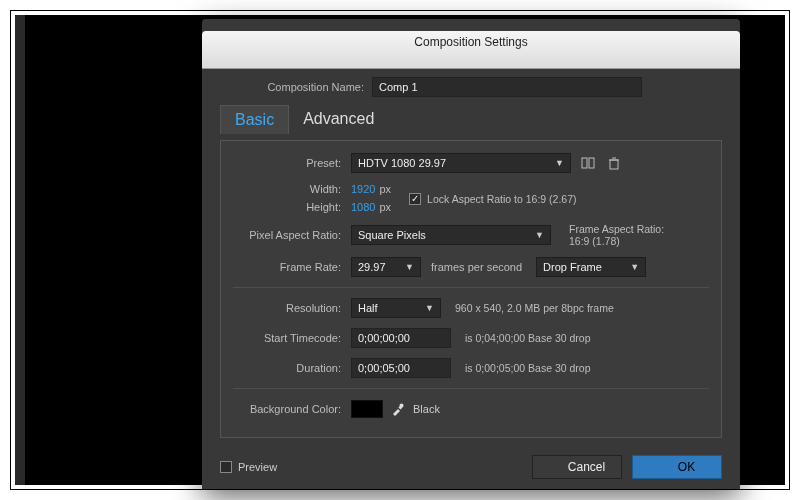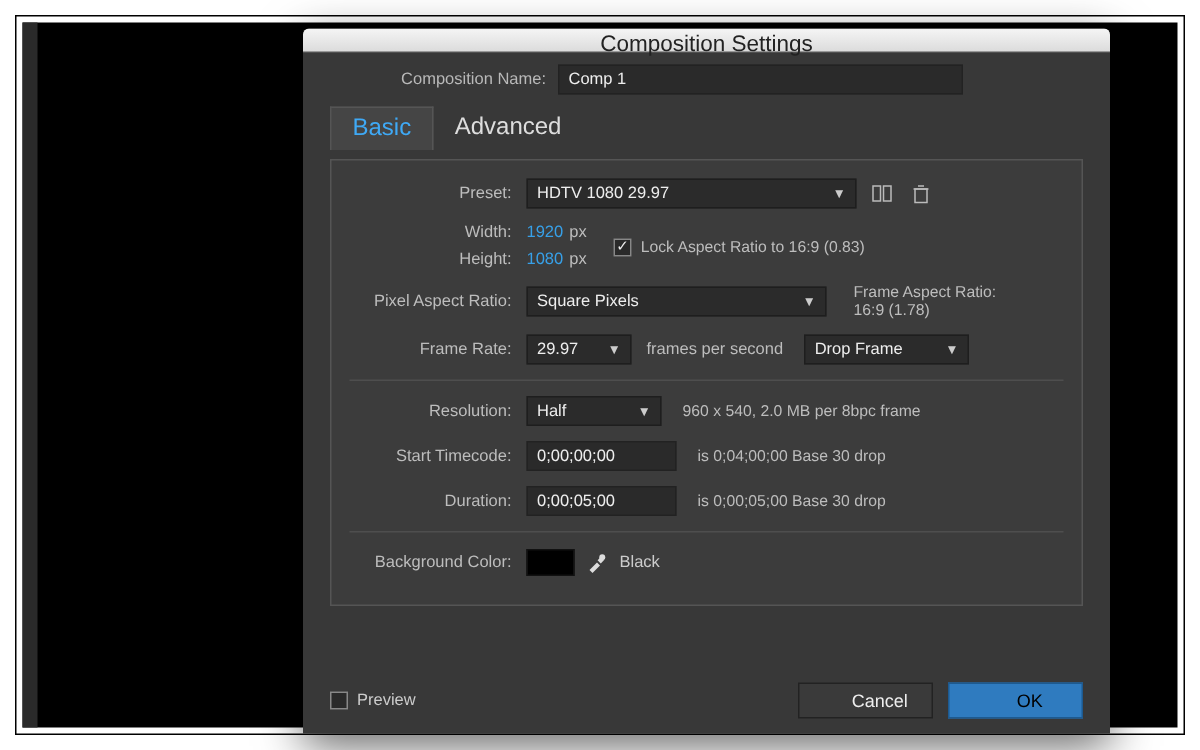--- a/index.html
+++ b/index.html
@@ -7,23 +7,23 @@
   .outer-border { position: absolute; inset: 10px; border: 1px solid #000; background: #fff; }
   .stage { position: absolute; inset: 4px; background: #000; }
   .left-gutter { position: absolute; left: 0; top: 0; bottom: 0; width: 10px; background: #2a2a2a; }
   .dialog {
     position: absolute; left: 187px; top: 4px; width: 538px; height: 470px;
     background: #383838; color: #ccc; font-size: 11px;
     box-shadow: 0 8px 30px rgba(0,0,0,.6);
     border-radius: 4px 4px 0 0;
   }
   .titlebar {
-    height: 16px; background: linear-gradient(#f5f5f5,#dcdcdc);
-    color: #222; text-align: center; line-height: 22px; font-size: 15px;
-    border-radius: 4px 4px 0 0; border-bottom: 1px solid #999;
+    height: 38px; background: linear-gradient(#f5f5f5,#dcdcdc);
+    color: #222; text-align: center; line-height: 22px; font-size: 12px;
+    border-radius: 4px 4px 0 0; border-bottom: 1px solid #999; margin-top: 12px;
   }
   .body { padding: 8px 18px 0 18px; }
   .row { display: flex; align-items: center; margin-bottom: 8px; }
   .lbl { text-align: right; padding-right: 8px; color: #b9b9b9; }
   .w-name { width: 152px; }
   .input {
     background: #2a2a2a; border: 1px solid #222; color: #eee;
     height: 20px; line-height: 18px; padding: 0 6px; font-size: 11px;
   }
   .input.name { width: 270px; }
@@ -119,21 +119,21 @@
                 <span class="unit">px</span>
               </div>
               <div style="display:flex;align-items:center;">
                 <div class="plbl">Height:</div>
                 <span class="numlink">1080</span>
                 <span class="unit">px</span>
               </div>
             </div>
             <div class="lockwrap" style="margin-top:10px;">
               <span class="checkbox checked"></span>
-              <span class="small">Lock Aspect Ratio to 16:9 (0.83)</span>
+              <span class="small">Lock Aspect Ratio to 16:9 (2.67)</span>
             </div>
           </div>
 
           <div class="prow">
             <div class="plbl">Pixel Aspect Ratio:</div>
             <div class="select sel-par">
               <span>Square Pixels</span>
               <span class="chev">▼</span>
             </div>
             <div style="margin-left:18px;" class="small">

